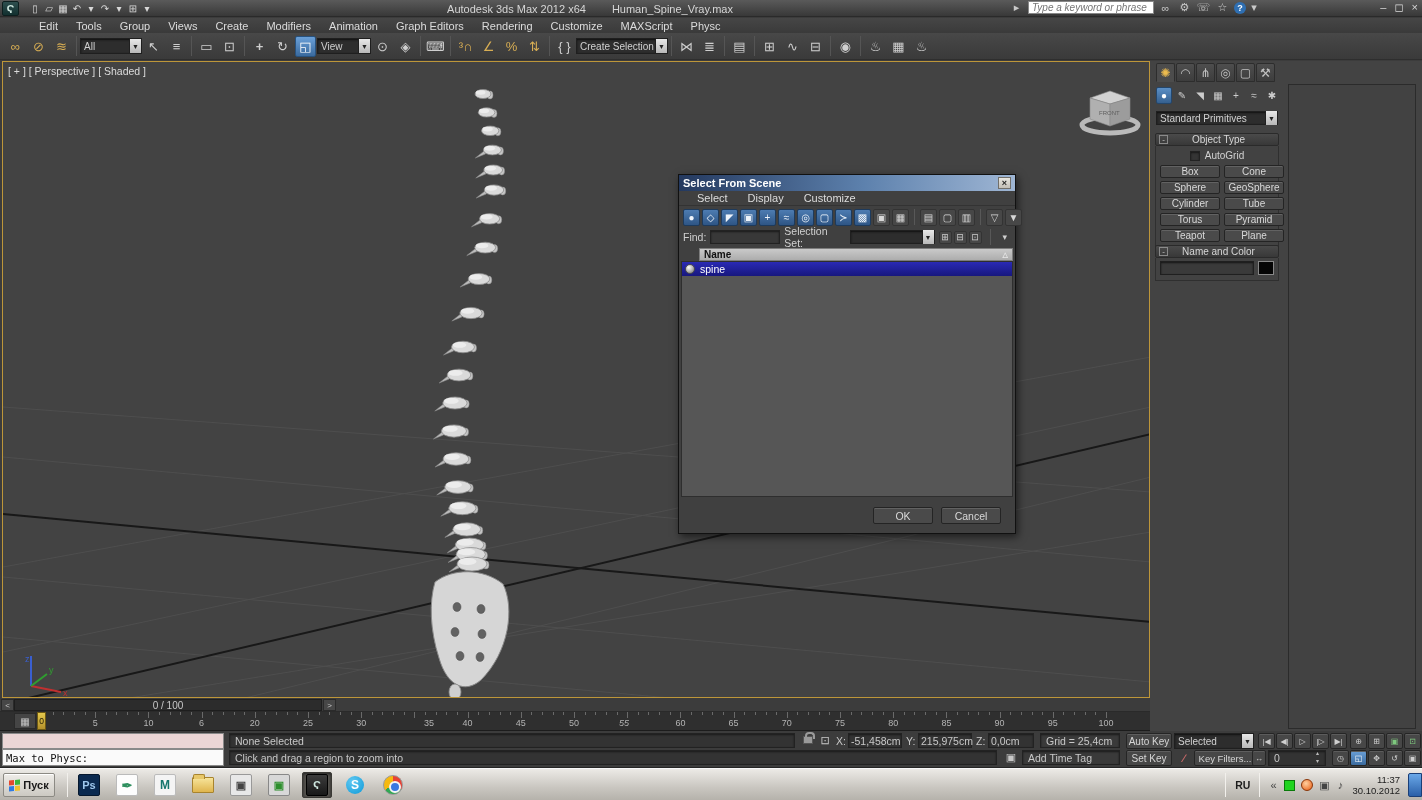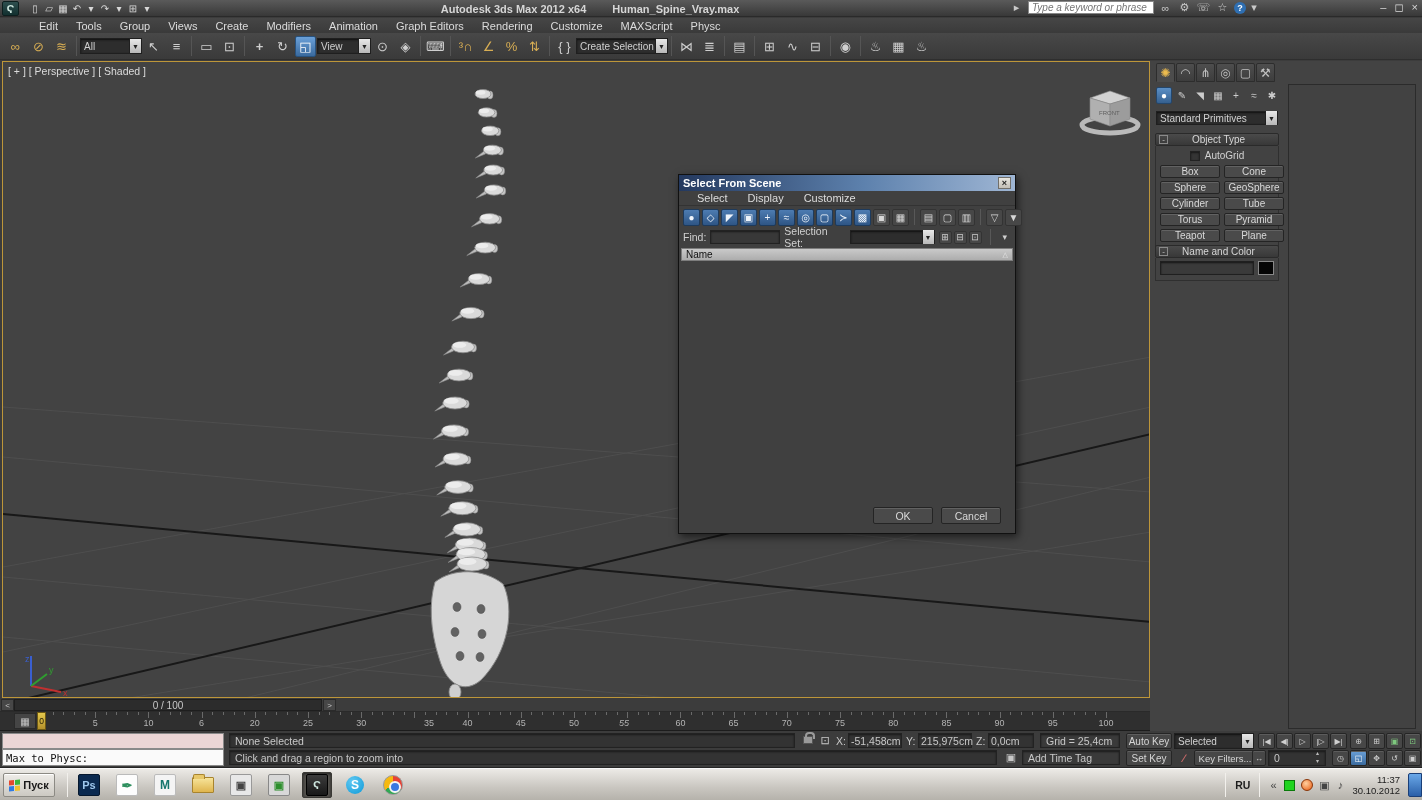--- a/index.html
+++ b/index.html
@@ -14,21 +14,21 @@
   
   .titlebar { left:0; top:0; width:1422px; height:17px;
     background:linear-gradient(#5a5a5a,#383838); border-bottom:1px solid #2a2a2a;
     display:flex; align-items:center; }
   .logo-btn { position:absolute; left:2px; top:1px; width:17px; height:15px;
     background:linear-gradient(#2e4f4f,#12302f); border:1px solid #0d1f1f; border-radius:2px;
     color:#cfe8e0; font-weight:bold; font-size:11px; display:flex; align-items:center; justify-content:center; }
   .qa-icon { position:absolute; top:2px; width:14px; height:13px; display:flex; align-items:center; justify-content:center;
     color:#d8d8d8; font-size:10px; }
   .title-center { position:absolute; left:380px; top:0; width:420px; height:17px;
-    display:flex; align-items:center; justify-content:center; gap:26px; color:#d6d6d6; font-size:11px; font-weight:bold; }
+    display:flex; align-items:center; justify-content:center; gap:26px; color:#d6d6d6; font-size:11px; font-weight:normal; }
   .search-wrap { position:absolute; right:164px; top:1px; display:flex; align-items:center; gap:4px; }
   .search-input { width:126px; height:13px; font-size:10px; font-style:italic; color:#777;
     border:1px solid #888; background:#fff; padding:0 3px; font-family:"Liberation Sans",sans-serif; }
   .tb-ico { color:#c8c8c8; font-size:11px; width:15px; text-align:center; }
   .help-circ { width:12px; height:12px; border-radius:50%; background:#2f6fb2; color:#fff; font-size:9px; font-weight:bold;
     display:inline-flex; align-items:center; justify-content:center; }
   .win-ctrls { position:absolute; right:4px; top:1px; display:flex; gap:8px; color:#d8d8d8; font-size:11px; }
   .win-ctrls span { cursor:default; }
 
   
@@ -72,21 +72,21 @@
   .dtb.active { background:linear-gradient(#4d7cb2,#2e5585); border:1px solid #1d3a5c; color:#eef4fb; }
   .dsep { width:1px; height:16px; background:#2c2c2c; border-right:1px solid #585858; margin:0 4px; }
   .find-row { height:18px; display:flex; align-items:center; padding:0 4px; gap:4px; }
   .find-row label { color:#d0d0d0; font-size:10.5px; }
   .find-input { width:70px; height:14px; background:#383838; border:1px solid #222; box-shadow:inset 0 1px 2px #1a1a1a;
     color:#ddd; font-size:10px; padding:0 2px; font-family:"Liberation Sans",sans-serif; }
   .ss-combo { width:88px; height:14px; }
   .mini-btn { width:13px; height:13px; display:flex; align-items:center; justify-content:center;
     color:#cfcfcf; font-size:9px; background:#474747; border:1px solid #333; border-radius:2px; }
   .dlg-header { height:13px; background:linear-gradient(#c9c9c9,#adadad); border:1px solid #7d7d7d;
-    margin:2px 2px 0 2px; display:flex; align-items:center; padding:0 4px; color:#111; font-size:10px; font-weight:normal; }
+    margin:2px 2px 0 20px; display:flex; align-items:center; padding:0 4px; color:#111; font-size:10px; font-weight:bold; }
   .sort-ico { margin-left:auto; color:#e6e6e6; font-size:7px; }
   .dlg-list { position:absolute; left:2px; right:2px; top:86px; bottom:36px; background:#565656; border:1px solid #2e2e2e; }
   .dlg-row { height:14px; display:flex; align-items:center; gap:5px; padding:0 3px; color:#e8e8e8; font-size:10.5px; }
   .dlg-row.active { background:linear-gradient(#2a2ab4,#17177e); color:#fff; }
   .sphere-ico { width:10px; height:10px; border-radius:50%;
     background:radial-gradient(circle at 35% 30%, #fdfdfd, #9a9a9a 70%, #6f6f6f); border:1px solid #4c4c4c; }
   .dlg-buttons { position:absolute; left:0; right:0; bottom:8px; height:18px; display:flex; justify-content:flex-end; gap:8px; padding-right:14px; }
   .btn { min-width:60px; height:17px; background:#4a4a4a; border:1px solid #242424; box-shadow:inset 0 1px 0 #626262;
     border-radius:2px; color:#d8d8d8; font-size:10.5px; display:flex; align-items:center; justify-content:center; }
 
@@ -474,20 +474,27 @@
           <span class="mini-btn">⊟</span>
           <span class="mini-btn">⊡</span>
         </span>
       <span class="dsep"></span>
       <span class="mini-btn" style="border:none;background:none">▾</span>
     </div>
     <div class="dlg-header">
       <span>Name</span>
       <span class="sort-ico">△</span>
     </div>
+    <div class="dlg-list">
+
+        <div class="dlg-row active">
+          <span class="sphere-ico"></span>
+          <span>spine</span>
+        </div>
+      </div>
     <div class="dlg-buttons">
       <div class="btn">OK</div>
       <div class="btn">Cancel</div>
     </div>
   </div>
 
   <div class="abs cpanel">
     <div class="cpanel-empty"></div>
     <div class="ptabs">
 

